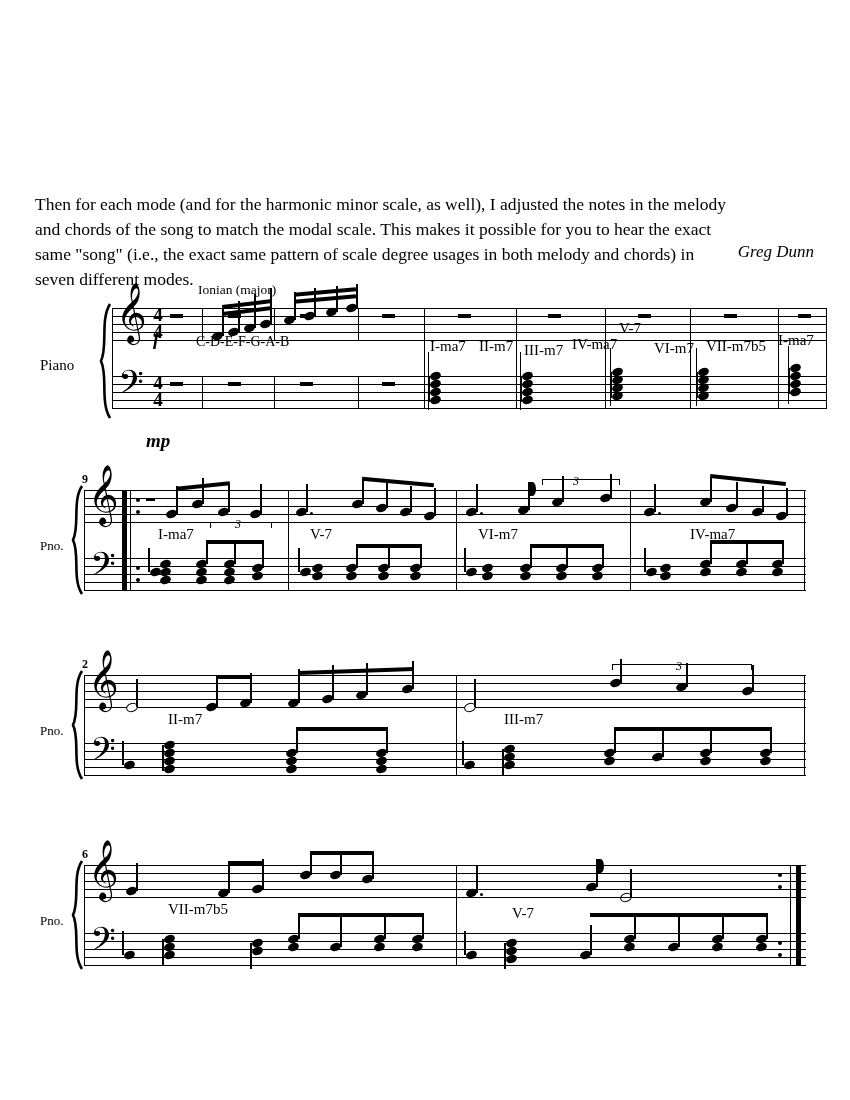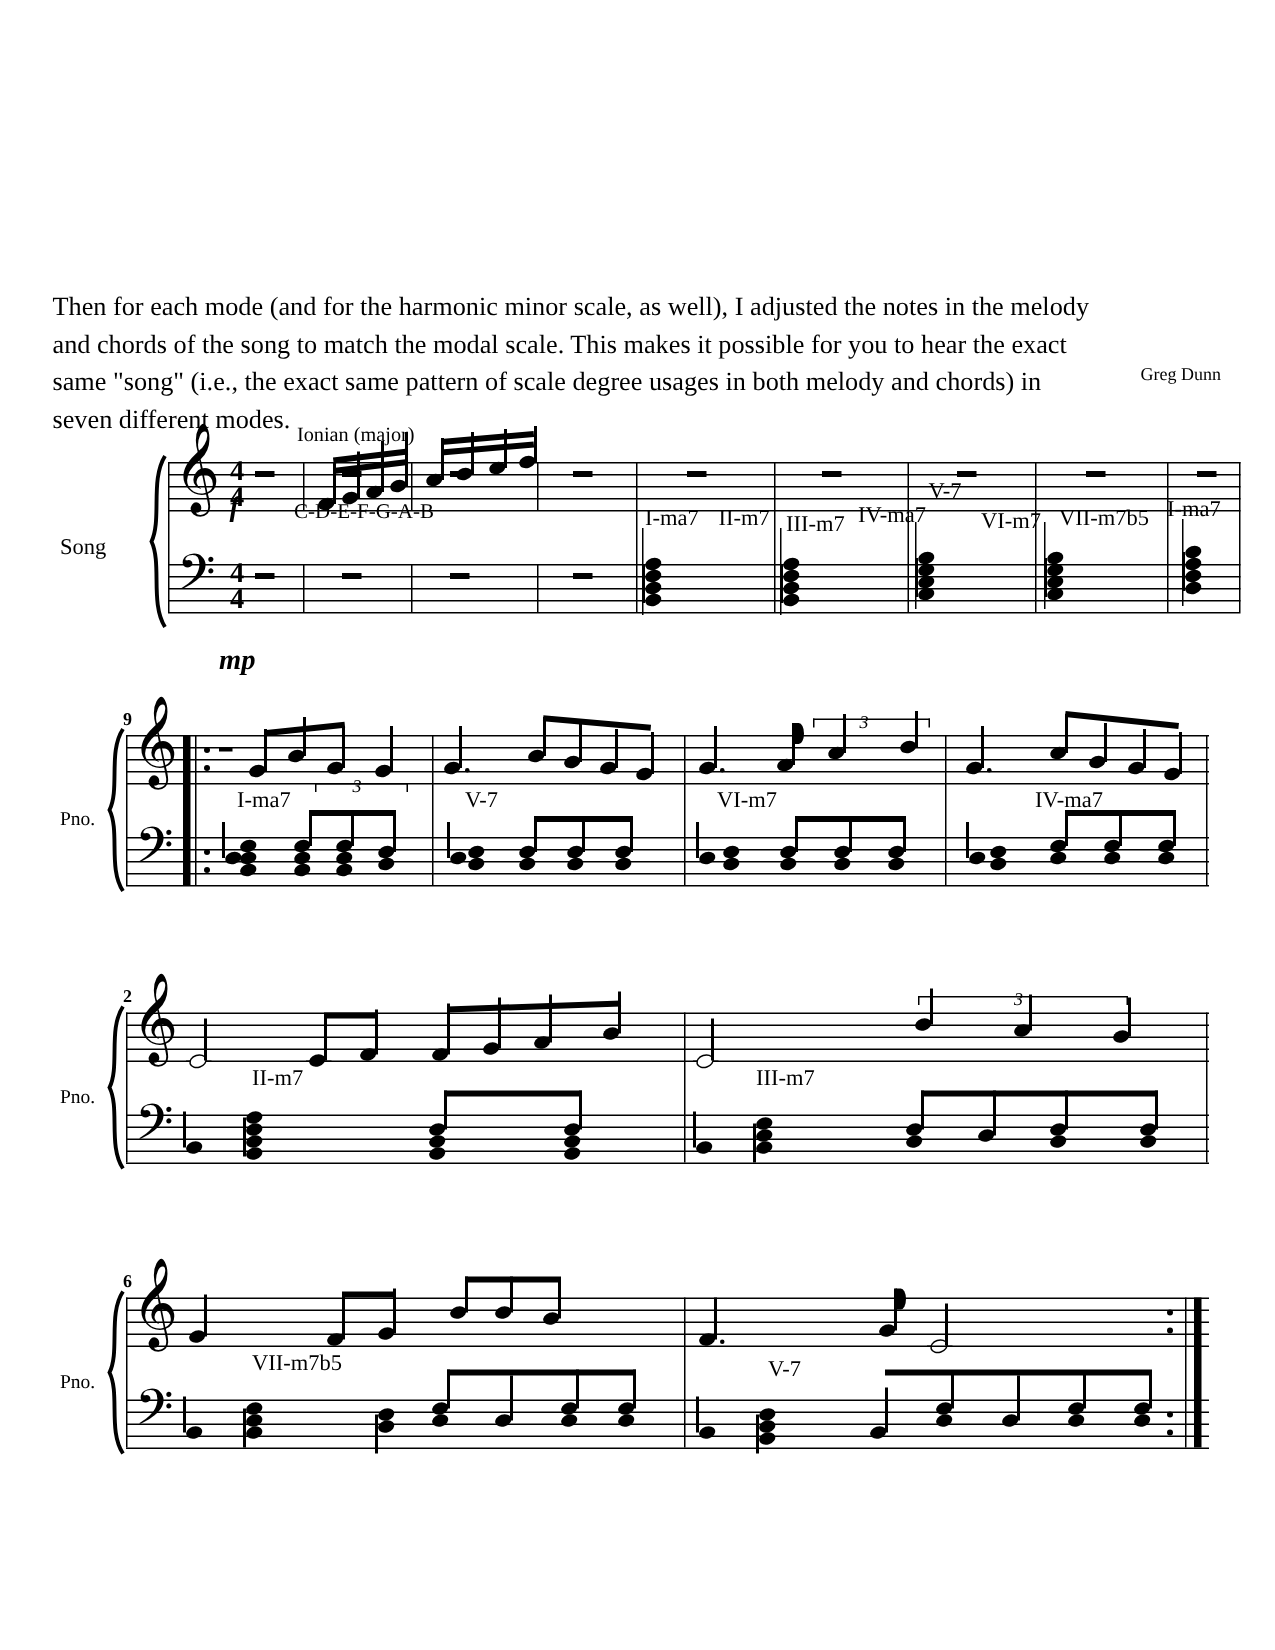--- a/index.html
+++ b/index.html
@@ -37,21 +37,22 @@
     font-size: 17.5px;
     line-height: 25px;
     text-align: left;
   }
   .para1 { top: 88px; }
   .para2 { top: 144px; margin-top: 48px; }
   .author {
     position: absolute;
     right: 36px;
     top: 242px;
-    font-size: 12px;
+    font-size: 17px;
+    font-style: italic;
   }
   .copyright {
     position: absolute;
     left: 0;
     top: 1010px;
     width: 850px;
     text-align: center;
     font-size: 11px;
   }
 
@@ -229,21 +230,21 @@
 <body>
 
 <div class="page">
 
 
   <div class="para para2">Then for each mode (and for the harmonic minor scale, as well), I adjusted the notes in the melody and chords of the song to match the modal scale. This makes it possible for you to hear the exact same "song" (i.e., the exact same pattern of scale degree usages in both melody and chords) in seven different modes.</div>
   <div class="author">Greg Dunn</div>
 
   <div class="system sys1">
 
-    <div class="instr" style="left:40px; top:67px;">Song</div>
+    <div class="instr" style="left:40px; top:67px;">Piano</div>
 
     <div class="brace" style="left:96px; top:12px;">
       <svg width="16" height="118" viewBox="0 0 16 118">
         <path d="M14 2 C4 18, 12 44, 5 59 C12 74, 4 100, 14 116" stroke="#000" stroke-width="2.6" fill="none"></path>
       </svg>
     </div>
 
     <div class="staff" style="left:112px; top:18px; width:715px;">
       <div class="line l0"></div>
         <div class="line l1"></div>

